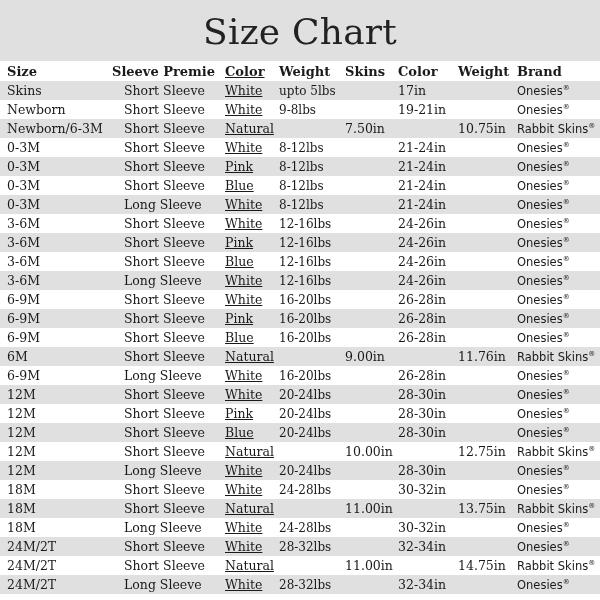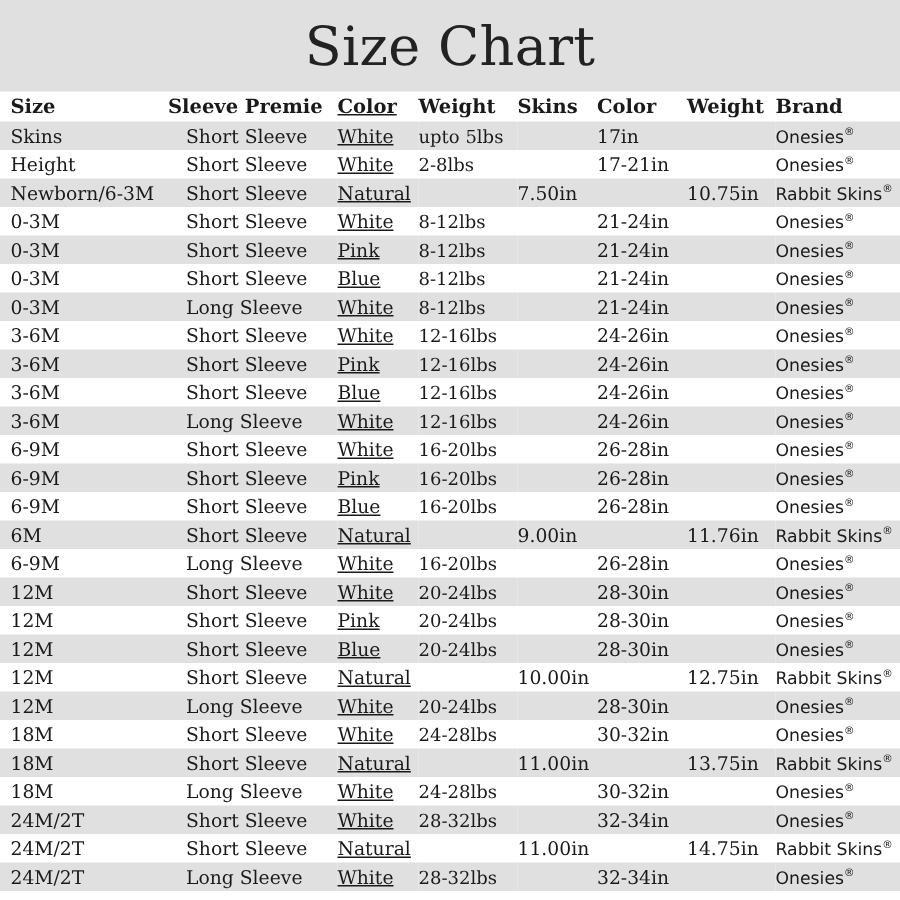--- a/index.html
+++ b/index.html
@@ -56,26 +56,26 @@
         <td class="c-size">Skins</td>
         <td class="c-sleeve">Short Sleeve</td>
         <td class="c-color">White</td>
         <td class="c-weight">upto 5lbs</td>
         <td class="c-width"></td>
         <td class="c-height">17in</td>
         <td class="c-len"></td>
         <td class="c-brand">Onesies<sup>®</sup></td>
       </tr>
       <tr>
-        <td class="c-size">Height</td>
-        <td class="c-sleeve">Short Sleeve</td>
-        <td class="c-color">White</td>
-        <td class="c-weight">2-8lbs</td>
-        <td class="c-width"></td>
-        <td class="c-height">17-21in</td>
+        <td class="c-size">Newborn</td>
+        <td class="c-sleeve">Short Sleeve</td>
+        <td class="c-color">White</td>
+        <td class="c-weight">9-8lbs</td>
+        <td class="c-width"></td>
+        <td class="c-height">19-21in</td>
         <td class="c-len"></td>
         <td class="c-brand">Onesies<sup>®</sup></td>
       </tr>
       <tr>
         <td class="c-size">Newborn/6-3M</td>
         <td class="c-sleeve">Short Sleeve</td>
         <td class="c-color">Natural</td>
         <td class="c-weight"></td>
         <td class="c-width">7.50in</td>
         <td class="c-height"></td>

